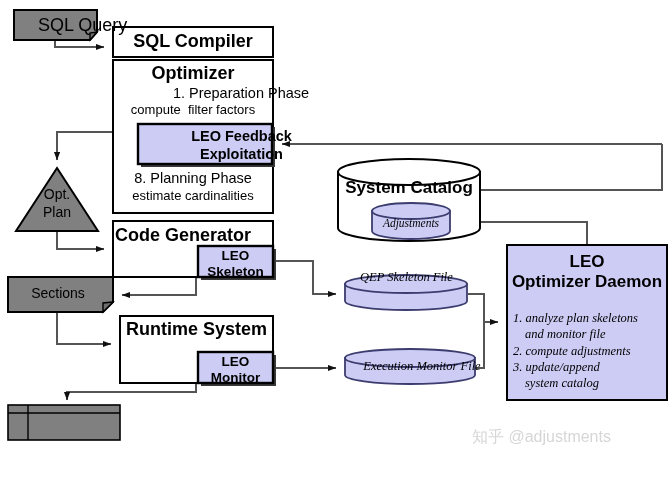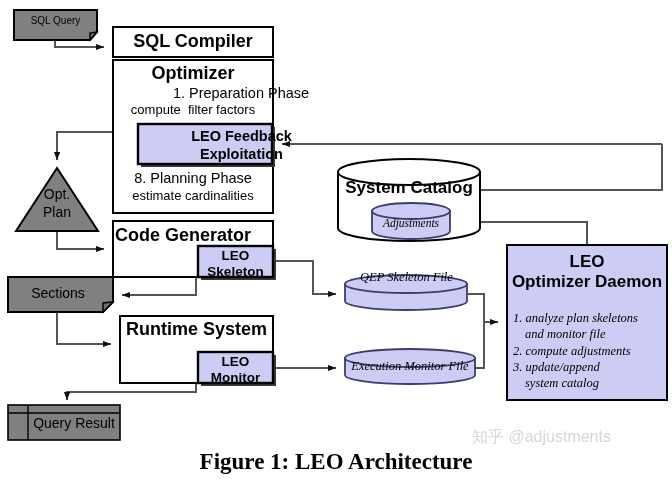--- a/index.html
+++ b/index.html
@@ -30,39 +30,39 @@
     color: #000000;
     line-height: 1.05;
     white-space: pre;
     pointer-events: none;
   }
   .bold-sans { font-family: "Liberation Sans", sans-serif; font-weight: bold; }
   .reg-sans  { font-family: "Liberation Sans", sans-serif; font-weight: normal; }
   .ital-serif{ font-family: "Liberation Serif", serif; font-style: italic; font-weight: normal; }
 
   
-  .t-sqlquery   { left: 14px;  top: 16px;  width: 83px;  font-size: 10px; }
+  .t-sqlquery   { left: 14px;  top: 16px;  width: 83px;  font-size: 18px; padding-left: 24px; }
   .t-sqlcomp    { left: 113px; top: 32px;  width: 160px; font-size: 18px; }
   .t-optimizer  { left: 113px; top: 64px;  width: 160px; font-size: 18px; }
   .t-prep1      { left: 113px; top: 86px;  width: 160px; font-size: 14.5px; margin-left: 48px; }
   .t-prep2      { left: 113px; top: 103px; width: 160px; font-size: 13px; }
   .t-leofb      { left: 138px; top: 128px; width: 135px; font-size: 14.5px; line-height: 1.22; padding-left: 36px; }
   .t-plan1      { left: 113px; top: 171px; width: 160px; font-size: 14.5px; }
   .t-plan2      { left: 113px; top: 189px; width: 160px; font-size: 13px; }
   .t-optplan    { left: 31px;  top: 186px; width: 52px;  font-size: 14px; line-height: 1.25; }
   .t-codegen    { left: 113px; top: 226px; width: 140px; font-size: 18px; }
   .t-leoskel    { left: 198px; top: 248px; width: 75px;  font-size: 13.5px; line-height: 1.15; }
   .t-sections   { left: 10px;  top: 286px; width: 96px;  font-size: 14px; }
   .t-runtime    { left: 120px; top: 320px; width: 153px; font-size: 18px; }
   .t-leomon     { left: 198px; top: 354px; width: 75px;  font-size: 13.5px; line-height: 1.15; }
   .t-qres       { left: 28px;  top: 416px; width: 92px;  font-size: 14px; }
   .t-syscat     { left: 338px; top: 179px; width: 142px; font-size: 17px; }
   .t-adj        { left: 372px; top: 217px; width: 78px;  font-size: 11.5px; }
   .t-qep        { left: 345px; top: 271px; width: 123px; font-size: 12.5px; }
-  .t-exec       { left: 345px; top: 360px; width: 130px; font-size: 12.5px; }
+  .t-exec       { left: 357px; top: 360px; width: 130px; font-size: 12.5px; }
   .t-daemon     { left: 507px; top: 252px; width: 160px; font-size: 17px; line-height: 1.18; }
   .t-daemon-list{ left: 513px; top: 310px; width: 155px; font-size: 12.5px; line-height: 1.30;
                   text-align: left; }
   .t-caption    { left: 0px;   top: 450px; width: 672px; font-size: 23px;
                   font-family: "Liberation Serif", serif; font-weight: bold; }
   .watermark {
     position: absolute;
     left: 472px;
     top: 427px;
     width: 190px;
@@ -198,27 +198,25 @@
 
   <div class="lbl bold-sans t-codegen">Code Generator</div>
 
   <div class="lbl bold-sans t-leoskel"><span>LEO</span><br><span>Skeleton</span></div>
 
   <div class="lbl reg-sans  t-sections">Sections</div>
   <div class="lbl bold-sans t-runtime">Runtime System</div>
 
   <div class="lbl bold-sans t-leomon"><span>LEO</span><br><span>Monitor</span></div>
 
-  <div class="lbl reg-sans  t-qres">Query Result</div>
 
   <div class="lbl bold-sans t-syscat">System Catalog</div>
   <div class="lbl ital-serif t-adj">Adjustments</div>
   <div class="lbl ital-serif t-qep">QEP Skeleton File</div>
   <div class="lbl ital-serif t-exec">Execution Monitor File</div>
 
   <div class="lbl bold-sans t-daemon"><span>LEO</span><br><span>Optimizer Daemon</span></div>
 
   <div class="lbl ital-serif t-daemon-list"><span>1. analyze plan skeletons</span><br><span style="padding-left:12px;display:inline-block">and monitor file</span><br><span>2. compute adjustments</span><br><span>3. update/append</span><br><span style="padding-left:12px;display:inline-block">system catalog</span></div>
 
-  <div class="lbl t-caption">Figure 1: LEO Architecture</div>
   <div class="watermark">知乎 @adjustments</div>
 
 </div>
 
 </body></html>

